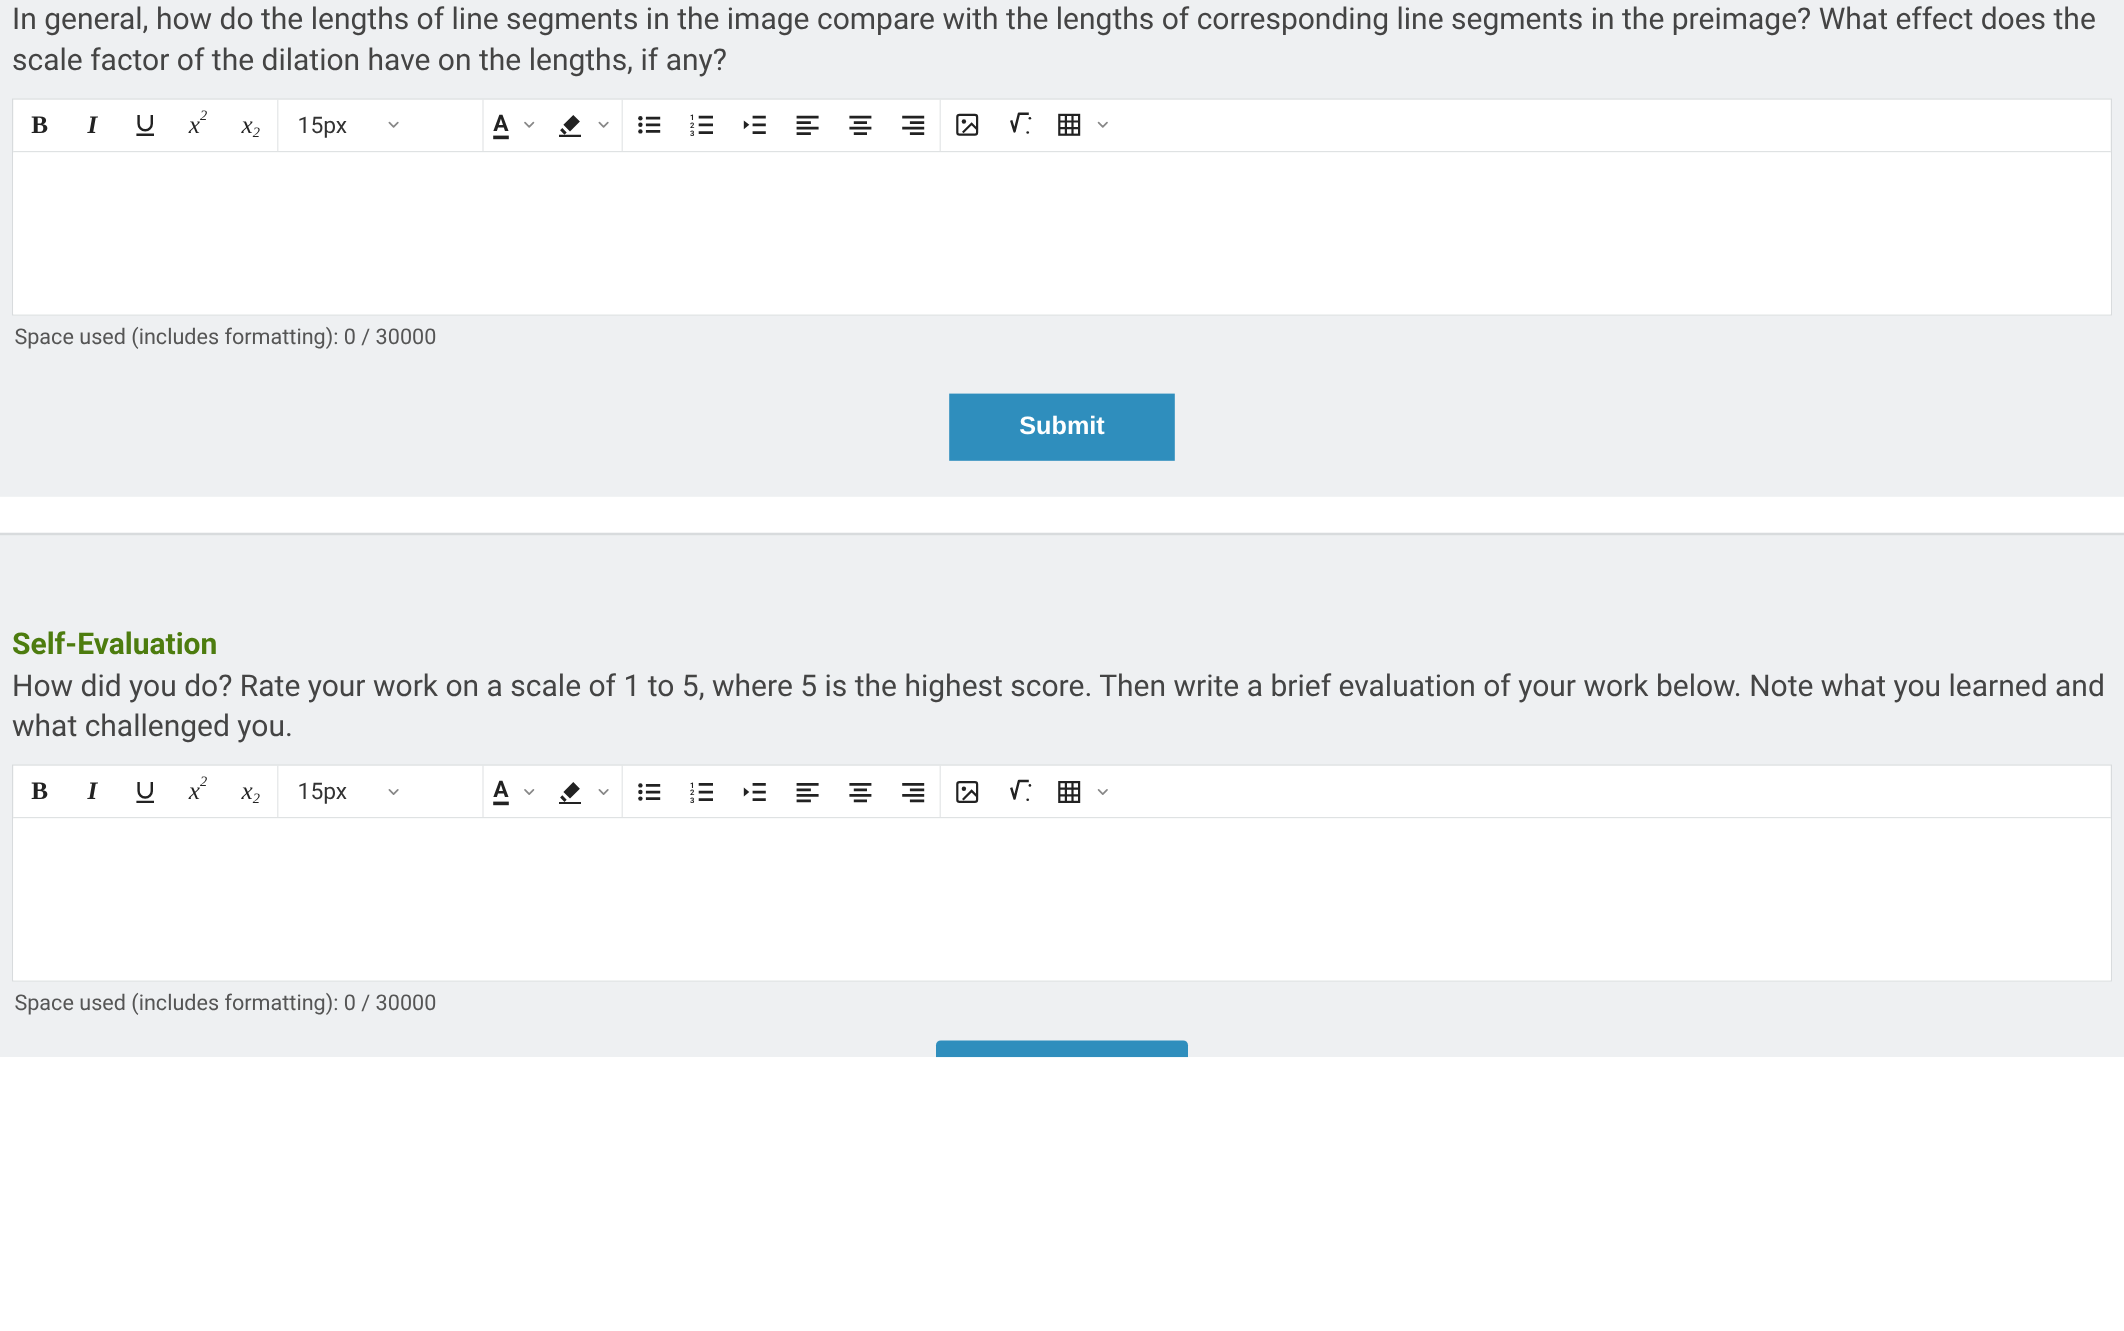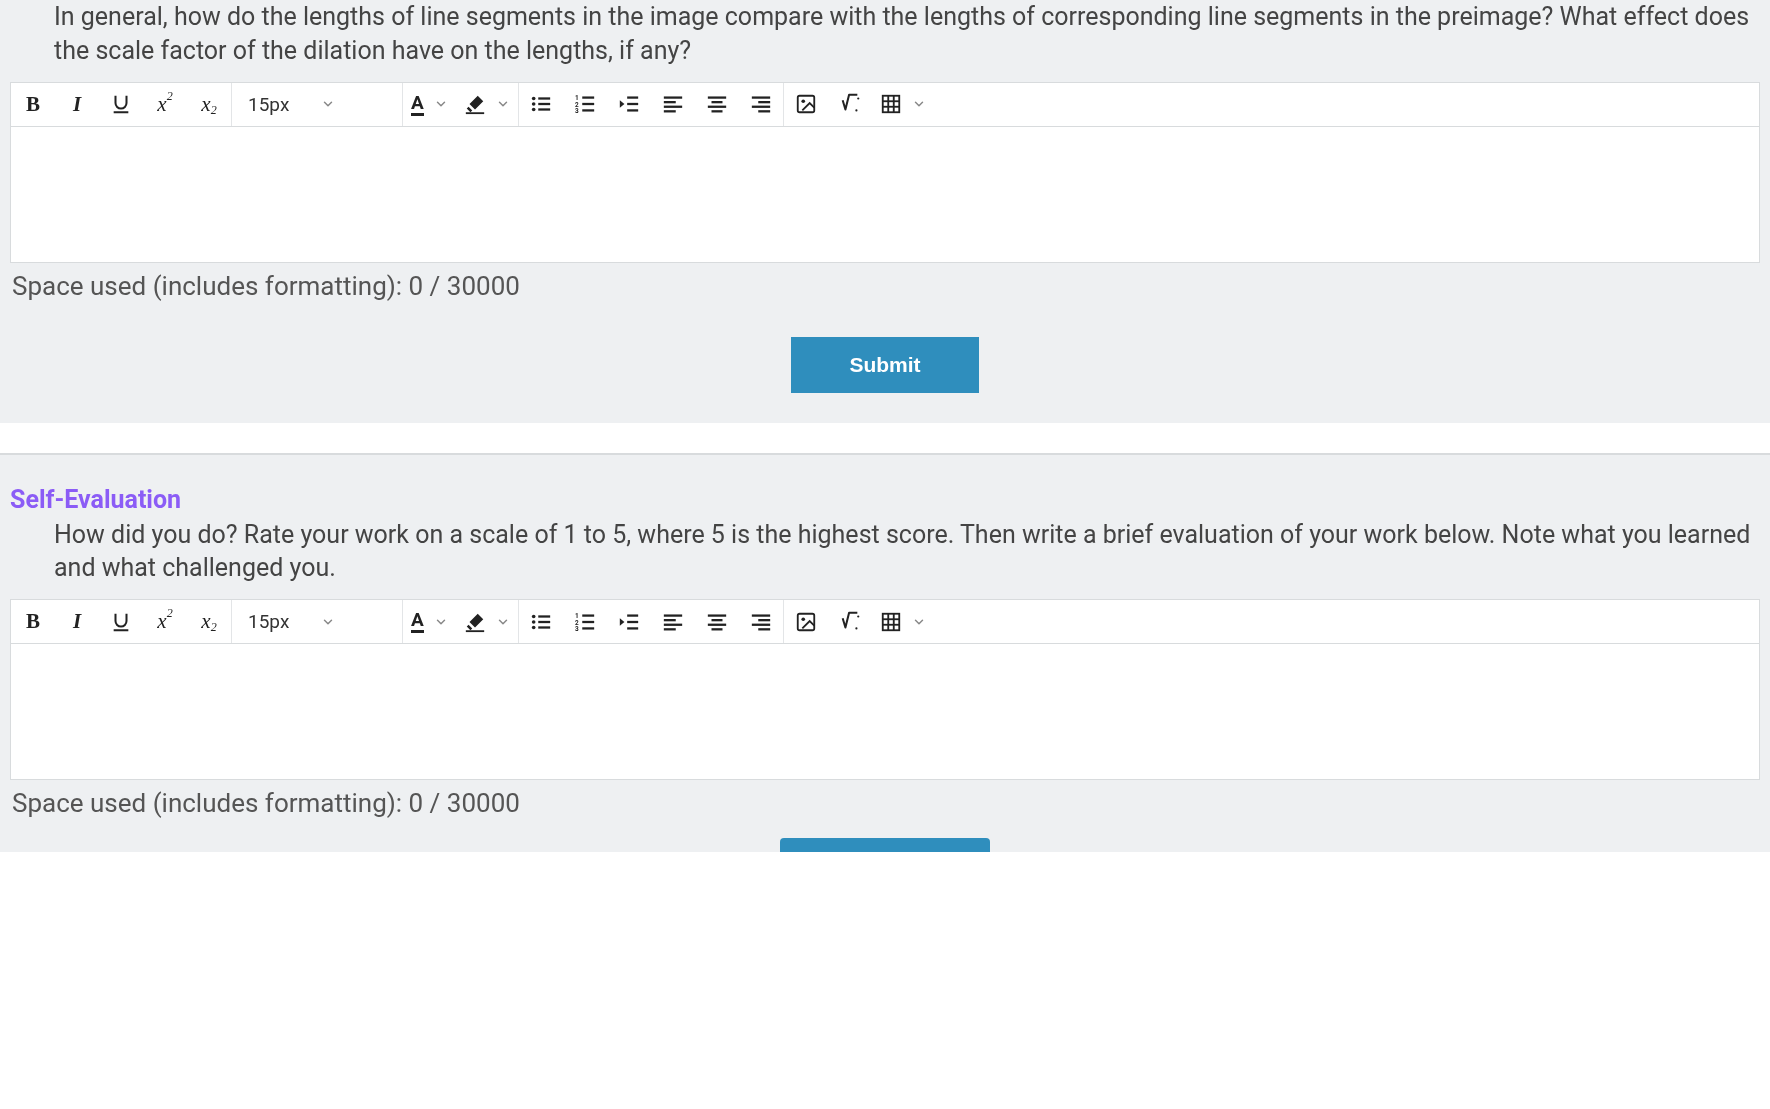--- a/index.html
+++ b/index.html
@@ -16,27 +16,27 @@
   border-top: 2px solid #d8dbdd;
   margin-top: 30px;
   padding-top: 30px;
 }
 .question-text {
   font-size: 25px;
   color: #444;
   line-height: 1.35;
   padding-bottom: 14px;
   font-weight: 400;
-  margin-left: 44px;
 }
 .section-title {
   font-size: 25px;
   font-weight: 700;
-  color: #8b5cf6;
+  color: #4d7c0f;
   padding-bottom: 4px;
+  margin-top: 47px;
 }
 .editor-wrap {
   background: #fff;
   border: 1px solid #d8dbdd;
 }
 .toolbar {
   display: flex;
   align-items: stretch;
   border-bottom: 1px solid #d8dbdd;
   height: 44px;
@@ -81,21 +81,21 @@
   font-size: 19px;
   border-bottom: 3px solid #222;
   line-height: 1;
   padding-bottom: 1px;
 }
 .editor-body {
   min-height: 135px;
   background: #fff;
 }
 .space-used {
-  font-size: 26px;
+  font-size: 18px;
   color: #555;
   padding: 8px 0 0 2px;
 }
 .submit-row {
   display: flex;
   justify-content: center;
   margin-top: 36px;
 }
 .submit-btn {
   background: #2f8ebd;

